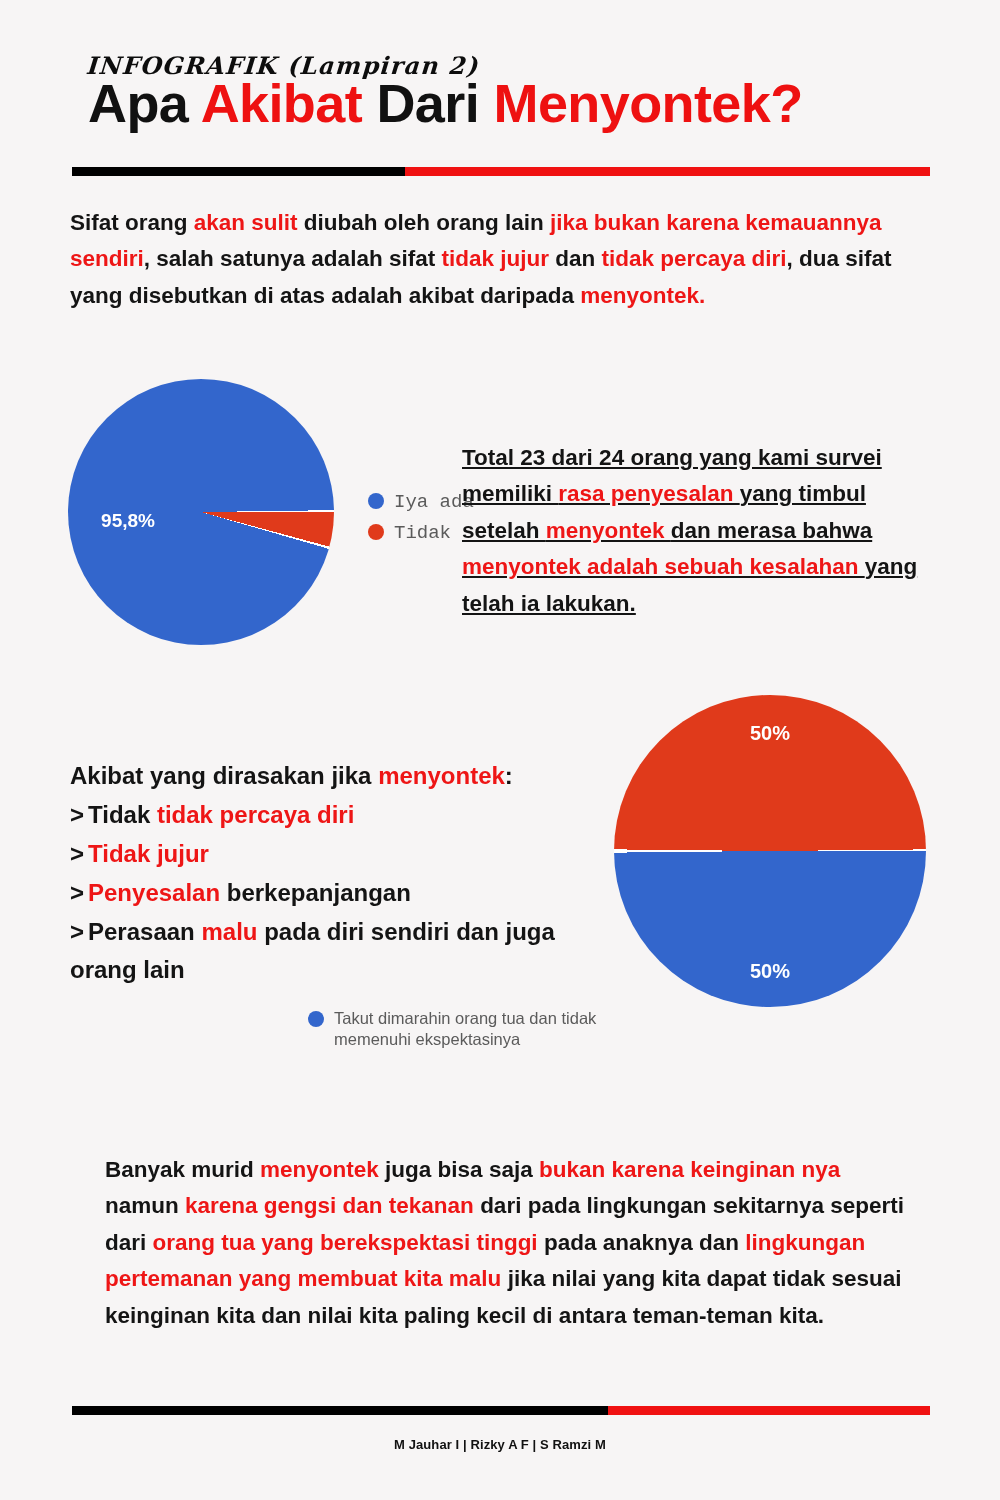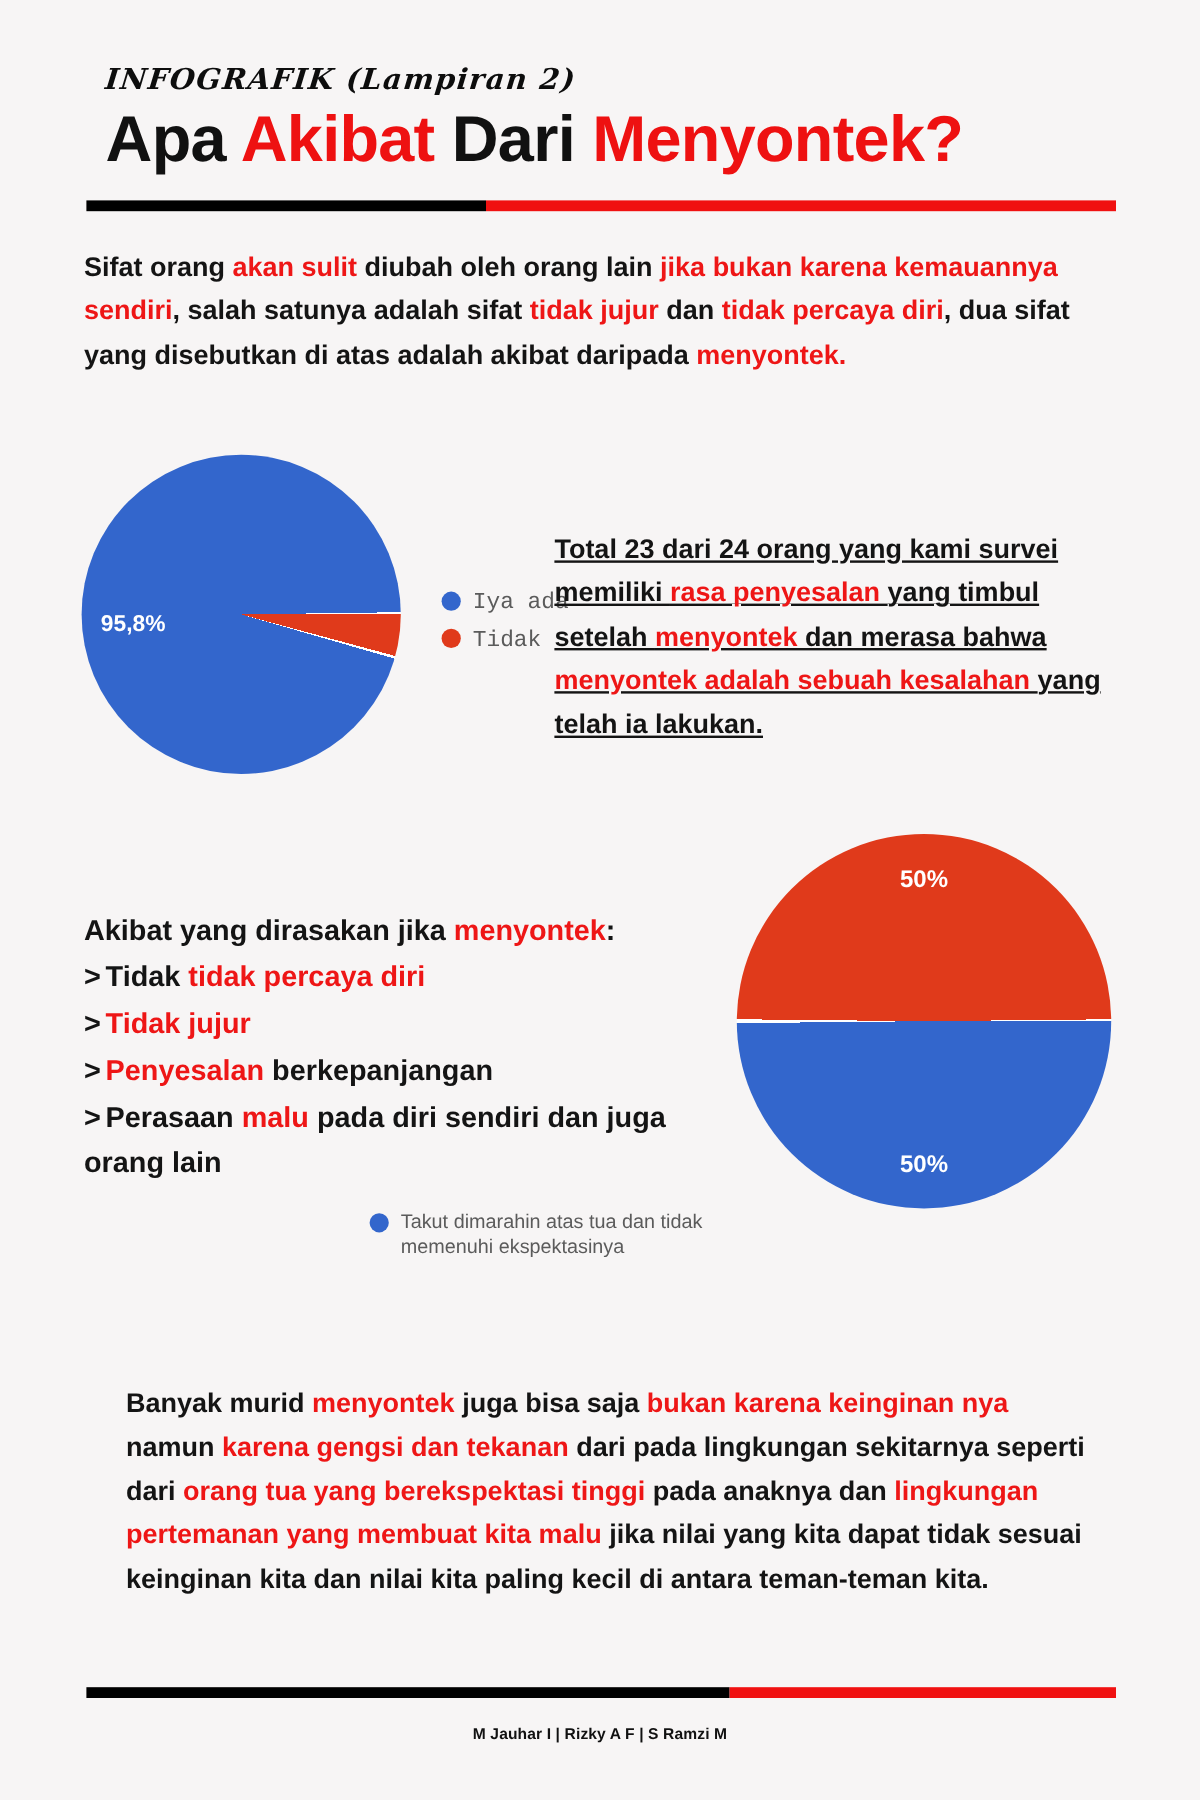--- a/index.html
+++ b/index.html
@@ -30,21 +30,21 @@
     font-size: 24px;
     letter-spacing: 1.2px;
     color: #0d0d0d;
     transform: skewX(-6deg);
     white-space: nowrap;
   }
 
   .title {
     position: absolute;
     left: 88px;
-    top: 85px;
+    top: 72px;
     font-size: 54px;
     font-weight: bold;
     letter-spacing: -0.6px;
     color: #111111;
     white-space: nowrap;
   }
   .title .red { color: #ee1111; }
 
   .rule {
     position: absolute;
@@ -129,24 +129,24 @@
       from 90deg,
       #e03a1b 0deg 15.12deg,
       #ffffff 15.12deg 16.1deg,
       #3366cc 16.1deg 359.2deg,
       #ffffff 359.2deg 360deg
     );
   }
 
   #pie-one-label {
     position: absolute;
-    left: 84px;
+    left: 68px;
     top: 510px;
     width: 120px;
-    text-align: left;
+    text-align: center;
     font-size: 19px;
     font-weight: bold;
     color: #ffffff;
   }
 
   #pie-two {
     left: 614px;
     top: 695px;
     width: 312px;
     height: 312px;
@@ -279,21 +279,21 @@
     </div>
   </div>
 
   <div class="pie" id="pie-two"></div>
   <div id="pie-two-label-top">50%</div>
   <div id="pie-two-label-bottom">50%</div>
 
   <div class="legend" id="legend-two">
     <div class="legend-row">
       <span class="legend-dot" style="background:#3366cc"></span>
-      <span class="legend-text">Takut dimarahin atas tua dan tidak memenuhi ekspektasinya</span>
+      <span class="legend-text">Takut dimarahin orang tua dan tidak memenuhi ekspektasinya</span>
     </div>
   </div>
 
   <p class="para" id="para-bottom"><span>Banyak murid </span><span class="red">menyontek </span><span>juga bisa saja </span><span class="red">bukan karena keinginan nya </span><span>namun </span><span class="red">karena gengsi dan tekanan </span><span>dari pada lingkungan sekitarnya seperti dari </span><span class="red">orang tua yang berekspektasi tinggi </span><span>pada anaknya dan </span><span class="red">lingkungan pertemanan yang membuat kita malu </span><span>jika nilai yang kita dapat tidak sesuai keinginan kita dan nilai kita paling kecil di antara teman-teman kita.</span></p>
 
   <div class="rule" id="rule-bottom">
     <div class="seg-black"></div>
     <div class="seg-red"></div>
   </div>
 

